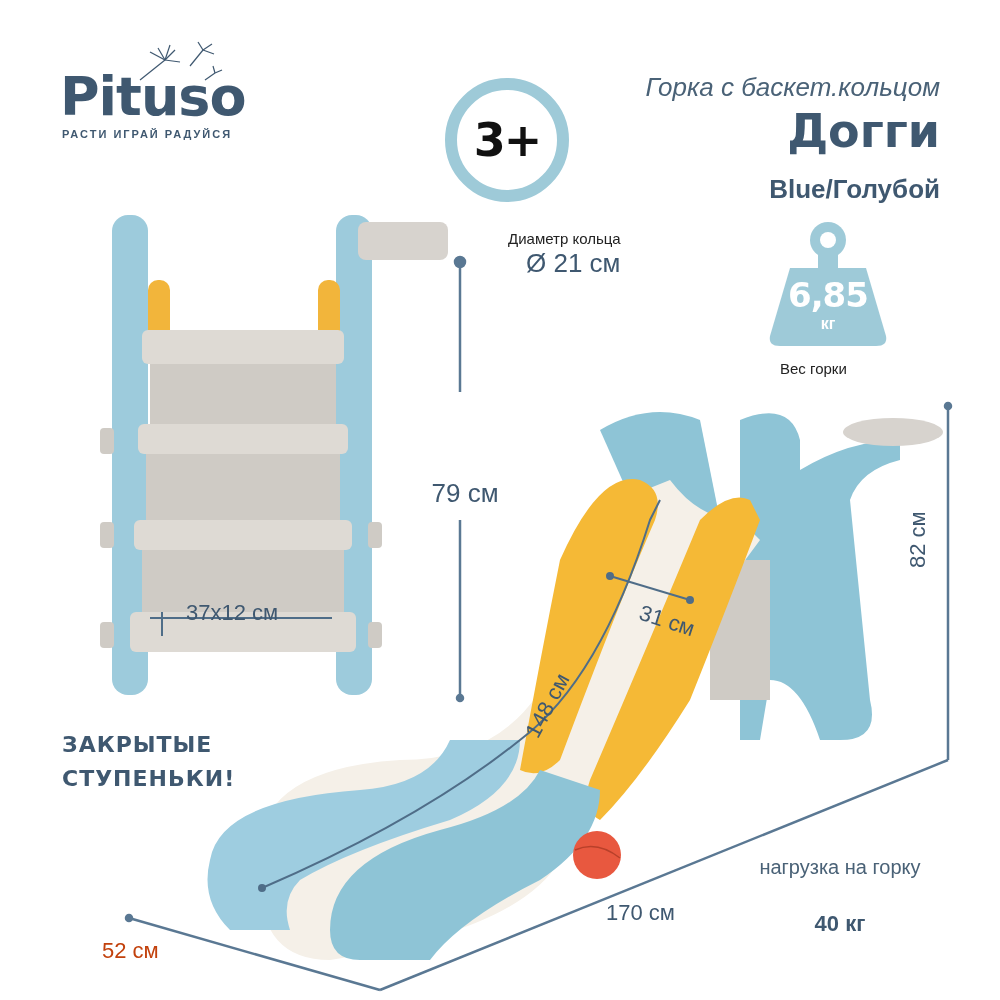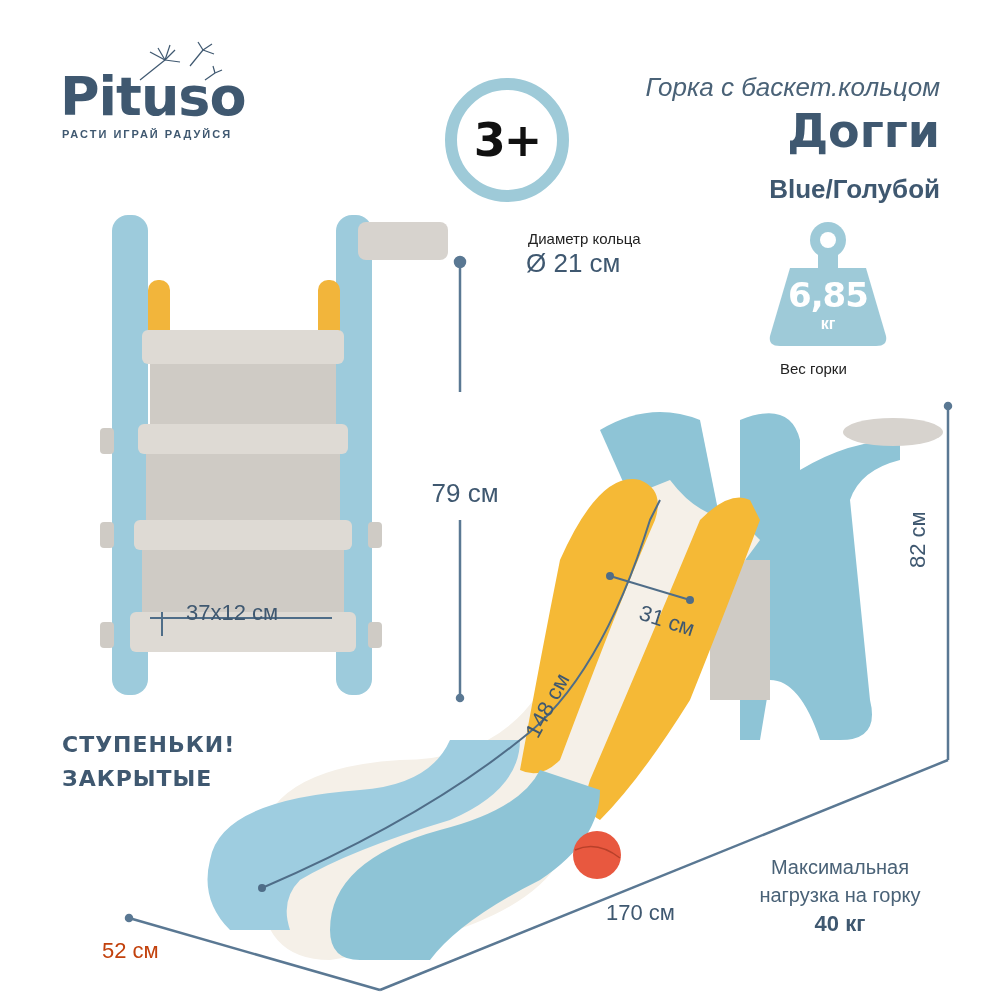--- a/index.html
+++ b/index.html
@@ -5,21 +5,21 @@
   html,body{margin:0;padding:0;background:#fff;}
   body{width:1000px;height:1000px;position:relative;overflow:hidden;font-family:"Liberation Sans",sans-serif;color:#3f5870;}
   .abs{position:absolute;}
   .logo-word{left:60px;top:70px;font-family:"DejaVu Sans",sans-serif;font-weight:bold;font-size:54px;color:#3f5870;letter-spacing:-1px;line-height:1;}
   .logo-tag{left:62px;top:128px;font-size:11px;font-weight:bold;letter-spacing:2px;color:#3f5870;}
   .age-circle{left:445px;top:78px;width:124px;height:124px;border:12px solid #9ecad8;border-radius:50%;box-sizing:border-box;display:flex;align-items:center;justify-content:center;}
   .age-text{font-family:"DejaVu Sans",sans-serif;font-weight:bold;font-size:46px;color:#111;letter-spacing:-2px;}
   .subtitle{right:60px;top:72px;font-size:26px;color:#4a6277;text-align:right;white-space:nowrap;font-style:italic;}
   .title{right:60px;top:104px;font-family:"DejaVu Sans",sans-serif;font-weight:bold;font-size:46px;color:#3f5870;text-align:right;}
   .color-label{right:60px;top:160px;font-size:26px;font-weight:bold;color:#3f5870;text-align:right;margin-top:14px;}
-  .ring-label{left:528px;top:230px;font-size:15px;color:#222;}
+  .ring-label{left:508px;top:230px;font-size:15px;color:#222;}
   .ring-value{left:526px;top:248px;font-size:26px;color:#3f5870;}
   .weight-value{left:780px;top:275px;width:96px;text-align:center;font-family:"DejaVu Sans",sans-serif;font-weight:bold;font-size:34px;color:#fff;letter-spacing:-1px;}
   .weight-unit{left:780px;top:315px;width:96px;text-align:center;font-weight:bold;font-size:16px;color:#fff;}
   .weight-caption{left:780px;top:360px;width:96px;text-align:left;font-size:15px;color:#222;}
   .height-title{left:366px;top:405px;width:190px;text-align:center;font-family:"DejaVu Sans",sans-serif;font-weight:bold;font-size:22px;line-height:34px;color:#3f5870;letter-spacing:1px;}
   .height-value{left:410px;top:478px;width:110px;text-align:center;font-size:26px;color:#3f5870;}
   .steps-title{left:62px;top:728px;font-family:"DejaVu Sans",sans-serif;font-weight:bold;font-size:22px;line-height:34px;color:#3f5870;letter-spacing:1px;}
   .step-dim{left:186px;top:600px;font-size:22px;color:#3f5870;}
   .dim-52{left:102px;top:938px;font-size:22px;color:#c2410c;}
   .dim-170{left:606px;top:900px;font-size:22px;color:#3f5870;}
@@ -135,27 +135,26 @@
 <div class="abs weight-value">6,85</div>
 <div class="abs weight-unit">кг</div>
 <div class="abs weight-caption">Вес горки</div>
 
 <div class="abs height-title">
 </div>
 <div class="abs height-value">79 см</div>
 
 <div class="abs step-dim">37x12 см</div>
 <div class="abs steps-title">
+  <div>ЗАКРЫТЫЕ</div>
   <div>СТУПЕНЬКИ!</div>
-  <div>ЗАКРЫТЫЕ</div>
 </div>
 
 <div class="abs dim-52">52 см</div>
 <div class="abs dim-170">170 см</div>
 <div class="abs dim-82">82 см</div>
 <div class="abs dim-148">148 см</div>
 <div class="abs dim-31">31 см</div>
 
 <div class="abs load-label">
-  <div>Максимальная</div>
   <div>нагрузка на горку</div>
 </div>
 <div class="abs load-value">40 кг</div>
 
 </body></html>

